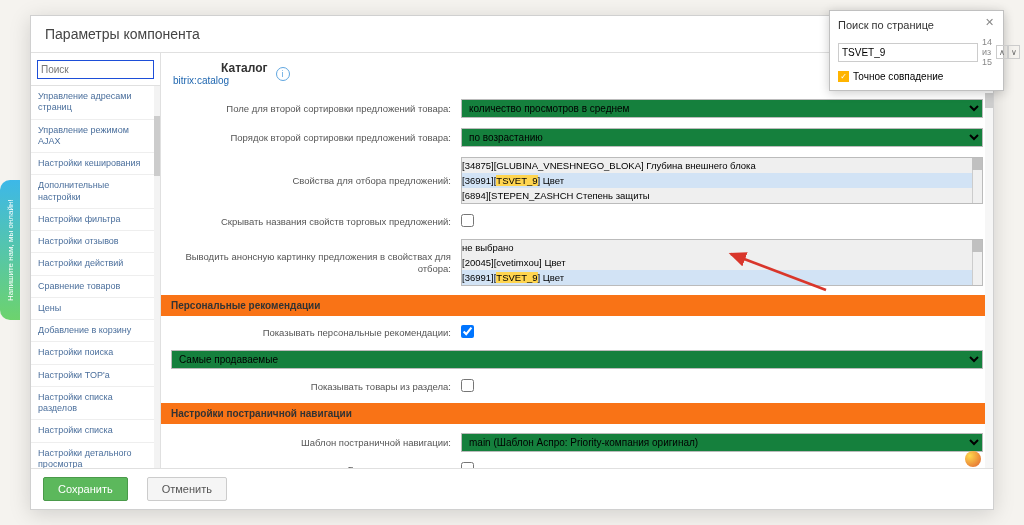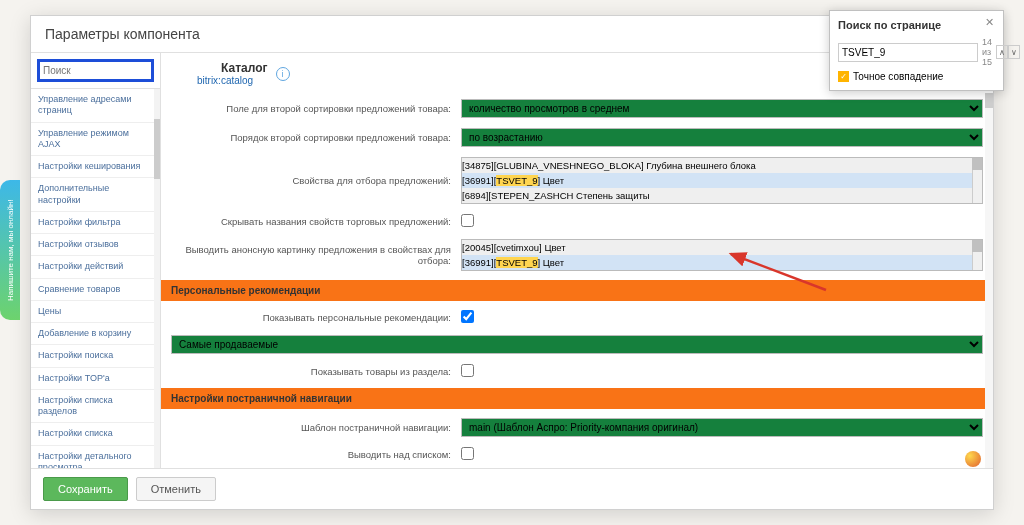--- a/index.html
+++ b/index.html
@@ -2,48 +2,48 @@
 <html><head>
 <meta charset="utf-8">
 <style>
   * { box-sizing: border-box; margin: 0; padding: 0; font-family: Arial, Helvetica, sans-serif; }
   body { background: #f5f3ef; width: 1024px; height: 525px; overflow: hidden; position: relative; }
   .modal { position: absolute; left: 30px; top: 15px; right: 30px; bottom: 15px; background: #fff; border: 1px solid #d0d0d0; box-shadow: 0 4px 20px rgba(0,0,0,0.15); display: flex; flex-direction: column; }
   .modal-title { padding: 10px 14px; font-size: 14px; color: #444; border-bottom: 1px solid #e0e0e0; }
   .modal-body { flex: 1; display: flex; overflow: hidden; }
   .side { width: 130px; border-right: 1px solid #e0e0e0; display: flex; flex-direction: column; }
   .side-search { padding: 6px; border-bottom: 1px solid #e0e0e0; }
-  .side-search input { width: 100%; font-size: 10px; padding: 3px; border: 3px solid #1d4ed8; }
+  .side-search input { width: 100%; font-size: 10px; padding: 3px; border: 1px solid #1d4ed8; }
   .side-list { flex: 1; overflow-y: auto; position: relative; }
   .side-scroll { position:absolute; right:0; top:0; width:6px; height:100%; background:#f3f3f3;}
   .side-thumb {position:absolute; right:0; top:30px; width:6px; height:60px; background:#ccc;}
   .side-item { padding: 5px 7px; font-size: 9px; color: #4b6f9c; border-bottom: 1px solid #eee; cursor: pointer; line-height:1.25; }
   .main { flex: 1; display: flex; flex-direction: column; overflow: hidden; position:relative; }
   .main-header { padding: 8px 12px; display:flex; align-items:center; gap:8px;}
   .main-header .h-t { font-size: 12px; font-weight: bold; color: #333; margin-left: 48px; }
-  .main-header .h-s { font-size: 10px; color: #2067b0; margin-left: 24px; }
+  .main-header .h-s { font-size: 10px; color: #2067b0; }
   .info-ic { width:14px; height:14px; border:1px solid #5fa6e0; border-radius:50%; color:#5fa6e0; font-size:9px; display:flex; align-items:center; justify-content:center;}
   .form-area { flex: 1; overflow-y: auto; padding: 0 10px; font-size: 10px; position:relative;}
   .row { display: flex; align-items: center; padding: 5px 0; }
   .lbl { flex: 0 0 290px; text-align: right; padding-right: 10px; color: #555; font-size:9.5px; line-height:1.2;}
   .ctl { flex: 1; }
   .ctl select, .ctl input[type=text] { width: 100%; font-size: 10px; padding: 2px 3px; border: 1px solid #bbb; background:#15803d; }
   .ctl .chk { width:13px; height:13px; }
   .multibox { border: 1px solid #bbb; background: #efefef; font-size: 9.5px; width:100%; position:relative; }
   .multibox .opt { padding: 2px 0; white-space: nowrap; overflow:hidden; }
   .multibox .sel { background: #d2e3f5; }
   .hl { background: #ffd54f; }
   .ms-scroll {position:absolute; right:0; top:0; width:10px; height:100%; background:#f0f0f0; border-left:1px solid #ccc;}
   .ms-thumb {position:absolute; right:0; top:0; width:10px; height:12px; background:#c0c0c0;}
   .section { background: #f97316; padding: 5px 10px; font-size: 10px; font-weight: bold; color: #333; margin: 4px -10px; }
-  .footer { padding: 8px 12px; border-top: 1px solid #e0e0e0; display: flex; gap: 8px; }
+  .footer { padding: 8px 12px; border-top: 1px solid #e0e0e0; display: flex; gap: 19px; }
   .btn-save { background: #5cb85c; color: #fff; border: 1px solid #4a9a4a; padding: 5px 14px; font-size: 11px; cursor: pointer; border-radius:2px;}
   .btn-cancel { background: #f5f5f5; color: #555; border: 1px solid #ccc; padding: 5px 14px; font-size: 11px; cursor: pointer; border-radius:2px;}
   .search-pop { position: absolute; right: 20px; top: 10px; width: 175px; background: #fff; border: 1px solid #c0c0c0; box-shadow: 0 2px 10px rgba(0,0,0,0.2); padding: 8px; z-index: 50; }
-  .sp-title { font-size: 11px; font-weight: bold; margin-bottom: 6px; color:#333;}
+  .sp-title { font-size: 11px; font-weight: normal; margin-bottom: 6px; color:#333;}
   .sp-close { position: absolute; right: 6px; top: 6px; width: 12px; height: 12px; cursor: pointer; color:#888; font-size:11px; line-height:1;}
   .sp-row1 { display:flex; align-items:center; gap:4px; margin-bottom:4px;}
   .sp-input { flex:1; font-size: 10px; padding: 3px; border: 1px solid #ccc; }
   .sp-count { font-size: 9px; color: #888; }
   .sp-nav { display:flex; }
   .sp-nav span { width:12px; height:14px; border:1px solid #ccc; font-size:8px; display:flex; align-items:center; justify-content:center; cursor:pointer; color:#666;}
   .sp-exact { font-size: 10px; display:flex; align-items:center; gap:4px;}
   .sp-exact .cb { width:11px; height:11px; background:#ffb400; display:inline-flex; align-items:center; justify-content:center; color:#fff; font-size:8px;}
   .jivo { position:absolute; left:0; top:180px; width:20px; height:140px; background:linear-gradient(#6dd36d,#3db8e8); border-radius:0 10px 10px 0; writing-mode:vertical-rl; font-size:8px; color:#fff; display:flex; align-items:center; justify-content:center; transform:rotate(180deg); z-index:30;}
   .arrow { position:absolute; left:560px; top:195px; z-index:5; pointer-events:none;}
@@ -111,20 +111,21 @@
             </div>
         </div>
         <div class="row">
           <div class="lbl">Скрывать названия свойств торговых предложений:</div>
           <div class="ctl"><input type="checkbox" class="chk" style=""></div>
         </div>
         <div class="row">
           <div class="lbl">Выводить анонсную картинку предложения в свойствах для отбора:</div>
           <div class="ctl">
               <div class="multibox" id="mb2">
+                <div class="opt"><span>не выбрано</span></div>
                 <div class="opt"><span>[20045][cvetimxou] Цвет</span></div>
                 <div class="opt sel"><span>[36991][</span><span class="hl">TSVET_9</span><span>] Цвет</span></div>
                 <div class="ms-scroll"></div>
                 <div class="ms-thumb"></div>
               </div>
             </div>
         </div>
         <div class="section">Персональные рекомендации</div>
         <div class="row">
           <div class="lbl">Показывать персональные рекомендации:</div>

